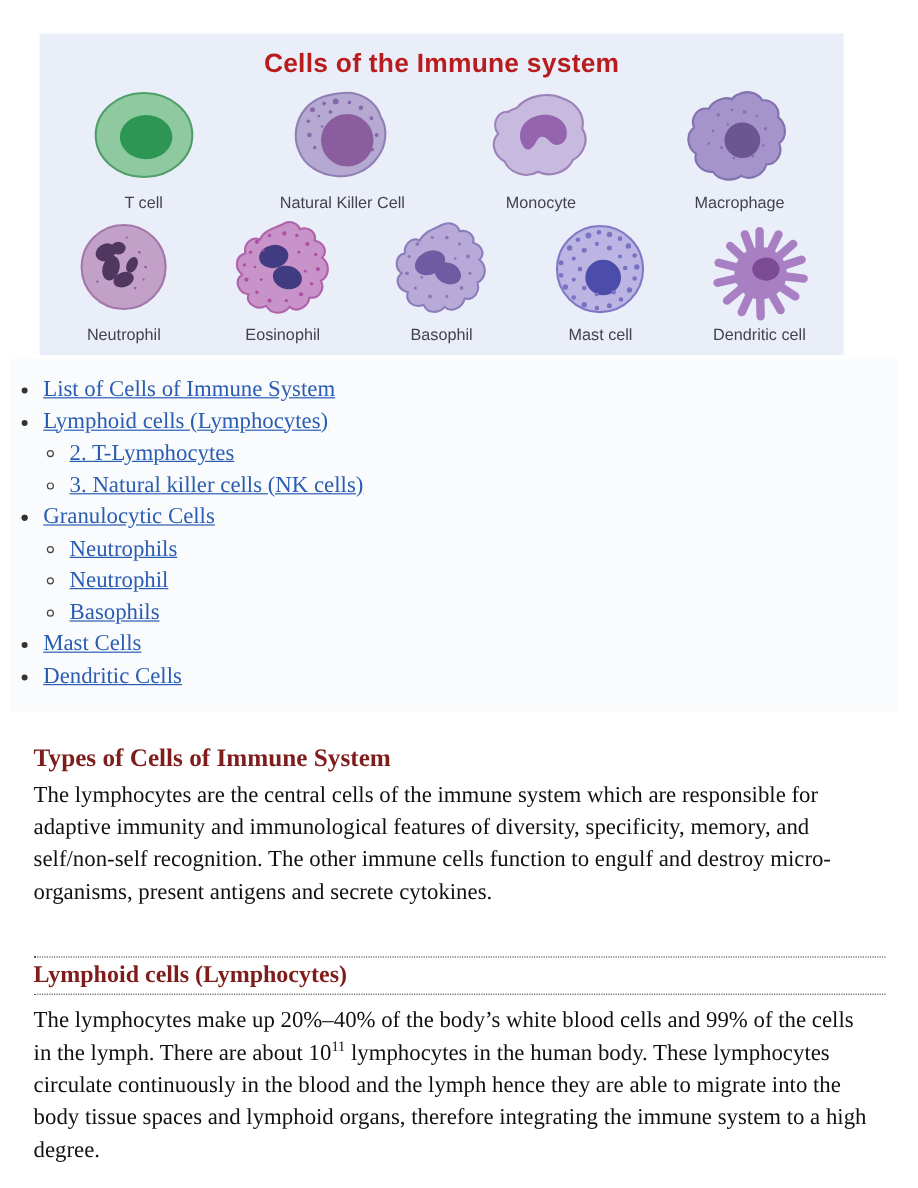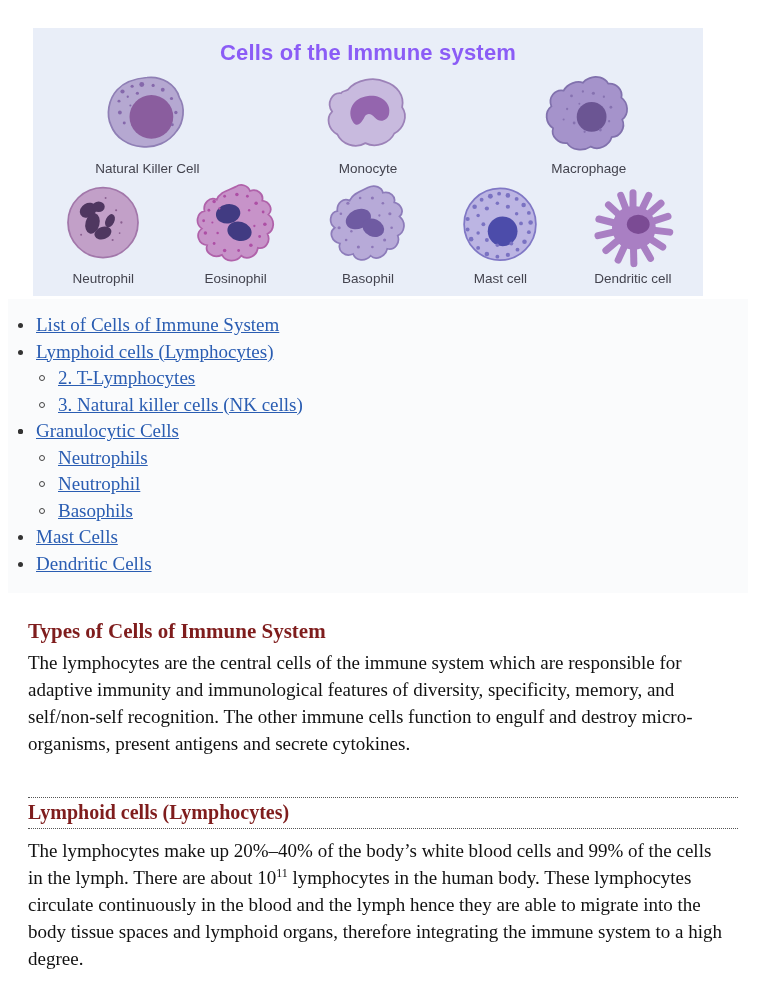--- a/index.html
+++ b/index.html
@@ -17,21 +17,21 @@
     width: 670px;
     background: #e9eef8;
     padding: 10px 4px 2px;
   }
   .fig-title {
     text-align: center;
     font-family: "Liberation Sans", sans-serif;
     font-weight: bold;
     font-size: 22px;
     letter-spacing: 0.2px;
-    color: #8b5cf6;
+    color: #b91c1c;
     margin: 2px 0 8px;
   }
   .fig-row { display: flex; }
   .fig-cell {
     flex: 1;
     display: flex;
     flex-direction: column;
     align-items: center;
     padding-bottom: 8px;
   }
@@ -105,20 +105,27 @@
   .p-after-rule { margin-top: 8px; }
 </style>
 </head>
 <body>
 
 <figure class="figure">
   <div class="fig-title">Cells of the Immune system</div>
 
   <div class="fig-row">
 
+    <div class="fig-cell">
+      <svg class="cell-svg" viewBox="0 0 110 96">
+        <ellipse cx="55" cy="44" rx="46" ry="40" stroke-width="2" fill="#8fc9a0" stroke="#4f9e68"></ellipse>
+        <ellipse cx="57" cy="46" rx="25" ry="21" fill="#2e9655"></ellipse>
+      </svg>
+      <div class="cell-label">T cell</div>
+    </div>
 
 
     <div class="fig-cell">
       <svg class="cell-svg" viewBox="0 0 110 96">
         <path d="M55,4 C72,2 88,12 92,27 C99,38 97,55 89,65 C80,78 64,85 49,83 C34,82 19,73 14,59 C8,46 11,29 21,18 C30,8 43,5 55,4 Z" stroke-width="2" fill="#b5a8d1" stroke="#8f7fb5"></path>
         <circle cx="60" cy="49" r="25" fill="#8a5d9e"></circle>
         <g fill="#8568ab">
           <circle cx="27" cy="20" r="2.4"></circle>
             <circle cx="38" cy="14" r="1.8"></circle>
           <circle cx="49" cy="12" r="2.8"></circle>

